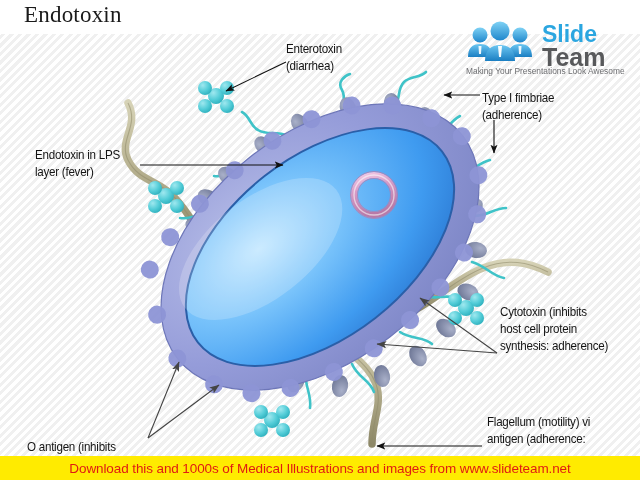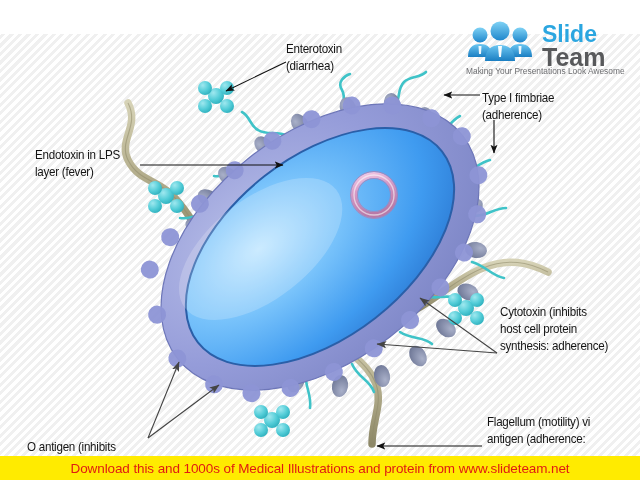--- a/index.html
+++ b/index.html
@@ -109,20 +109,21 @@
     color: #e01b12;
     letter-spacing: -0.1px;
     white-space: nowrap;
   }
 </style>
 </head>
 <body>
 
 <div id="slide">
 
+  <div id="title">Endotoxin</div>
 
   <div id="canvas"></div>
 
   <svg id="cell" viewBox="0 0 640 480" xmlns="http://www.w3.org/2000/svg">
     <defs>
       <radialGradient id="gCyto" cx="34%" cy="30%" r="78%">
         <stop offset="0%" stop-color="#bfe6ff"></stop>
         <stop offset="38%" stop-color="#79c3fb"></stop>
         <stop offset="78%" stop-color="#3f9bf0"></stop>
         <stop offset="100%" stop-color="#2f7fd8"></stop>
@@ -344,16 +345,16 @@
         <path d="M60.5,26 L63.5,26 L63,34 L61,34 z" fill="#ffffff" opacity="0.9"></path>
       </g>
 
       <text x="84" y="22" font-family="Liberation Sans, sans-serif" font-size="23" font-weight="bold" fill="#2ba6e0">Slide</text>
       <text x="84" y="46" font-family="Liberation Sans, sans-serif" font-size="25" font-weight="bold" fill="#58595b">Team</text>
       <text x="8" y="54" font-family="Liberation Sans, sans-serif" font-size="8.4" fill="#6d6e71">Making Your Presentations Look Awesome</text>
     </svg>
   </div>
 
   <div id="banner">
-    <span id="banner-text">Download this and 1000s of Medical Illustrations and protein from www.slideteam.net</span>
+    <span id="banner-text">Download this and 1000s of Medical Illustrations and images from www.slideteam.net</span>
   </div>
 
 </div>
 
 </body></html>

